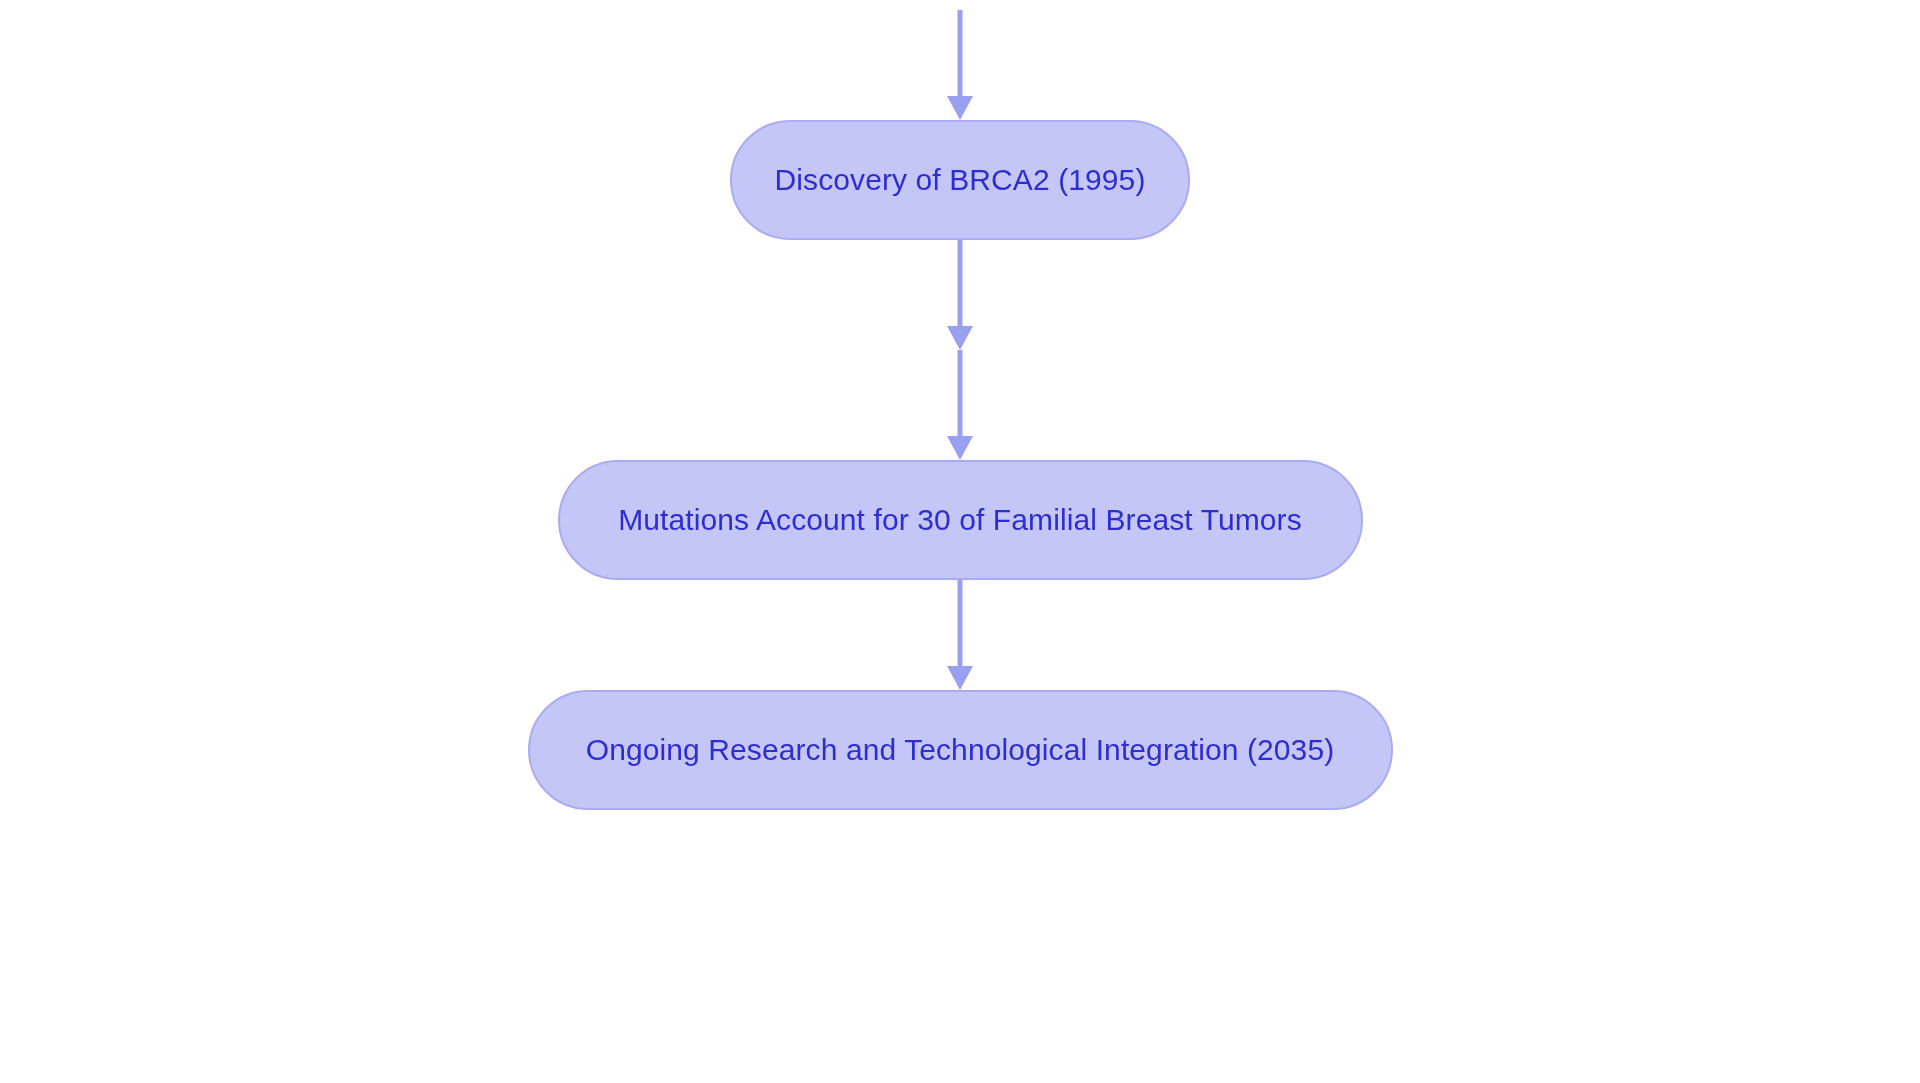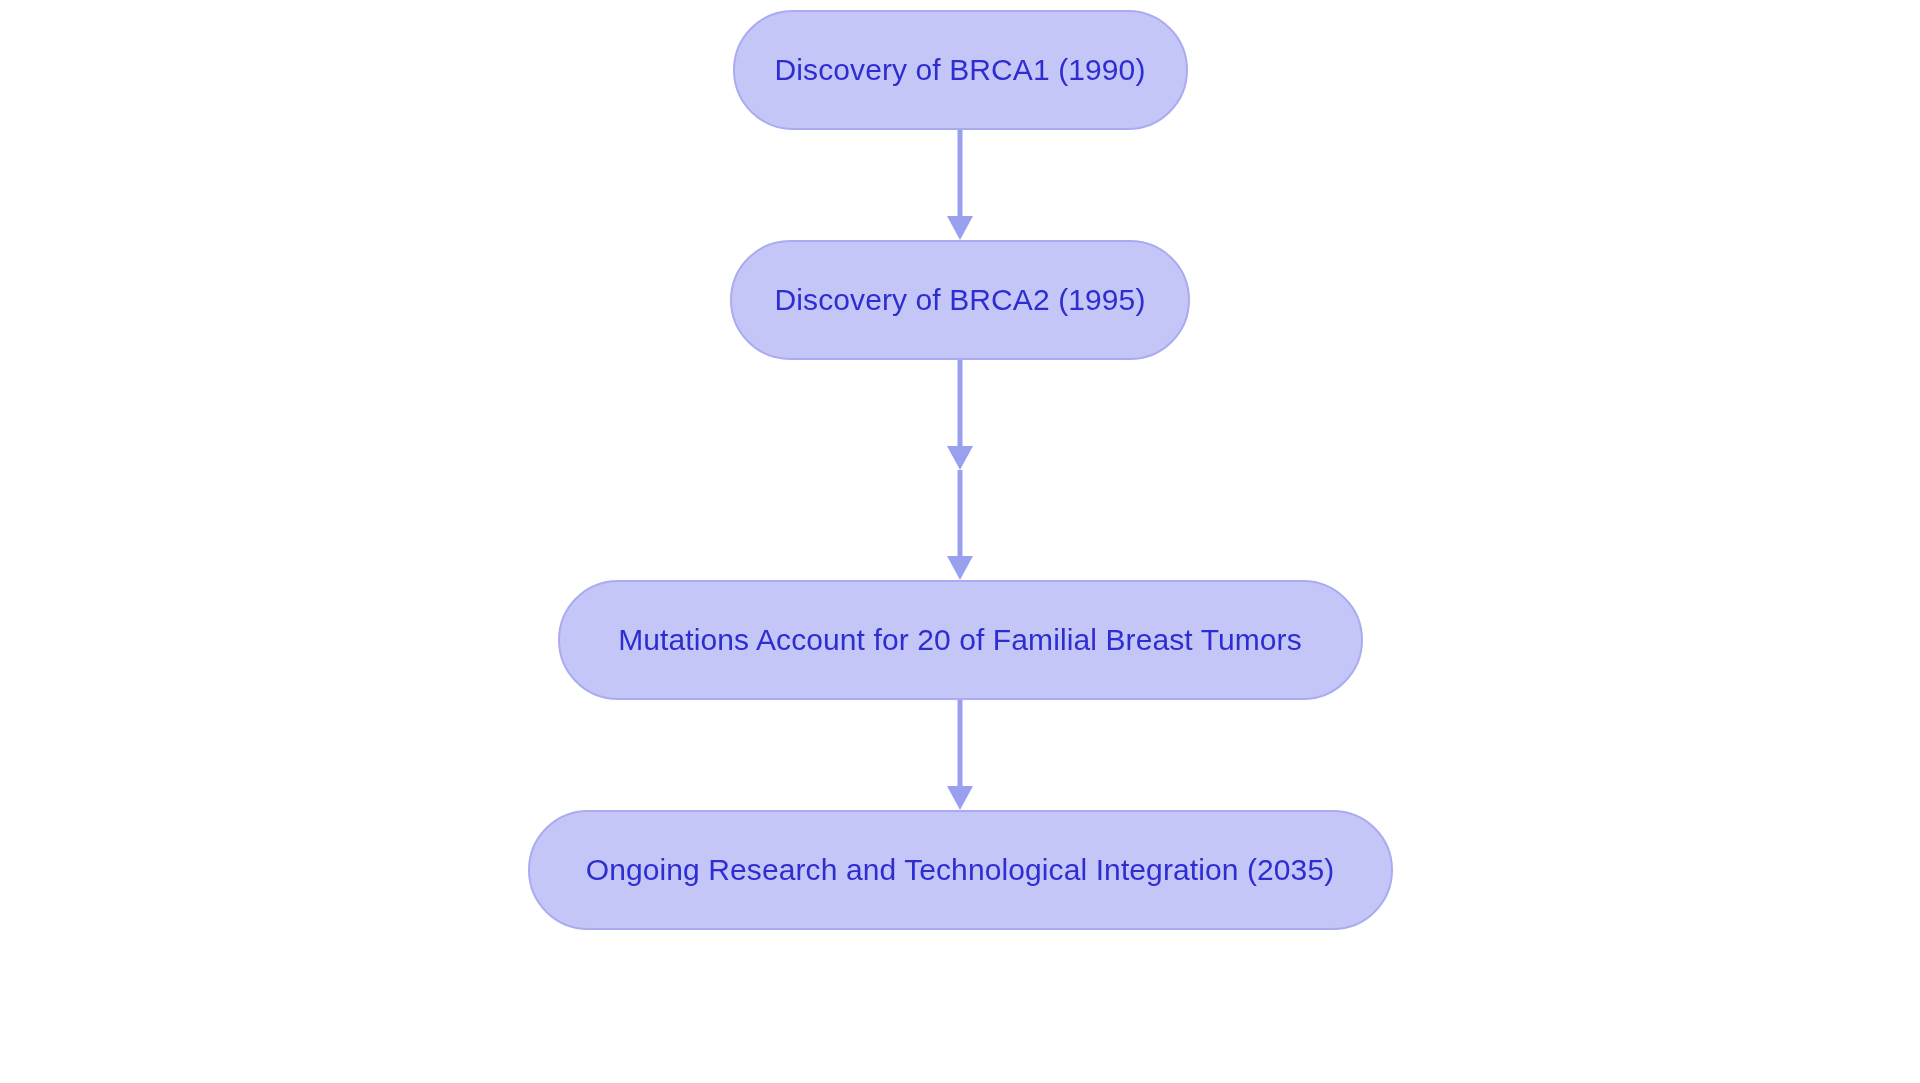--- a/index.html
+++ b/index.html
@@ -93,23 +93,20 @@
   .spacer-top { height: 10px; flex: none; }
 </style>
 </head>
 <body>
 
 <div id="flowchart">
   <div class="flow-column">
 
     <div class="spacer-top"></div>
 
-    <div class="node node-w1">
-      <span class="node-label">Discovery of BRCA1 (1990)</span>
-    </div>
 
     <div class="connector">
       <div class="stem"></div>
       <div class="head"></div>
     </div>
 
     <div class="node node-w2">
       <span class="node-label">Discovery of BRCA2 (1995)</span>
     </div>
 
@@ -118,21 +115,21 @@
       <div class="head"></div>
     </div>
 
 
     <div class="connector">
       <div class="stem"></div>
       <div class="head"></div>
     </div>
 
     <div class="node node-w4">
-      <span class="node-label">Mutations Account for 20 of Familial Breast Tumors</span>
+      <span class="node-label">Mutations Account for 30 of Familial Breast Tumors</span>
     </div>
 
     <div class="connector">
       <div class="stem"></div>
       <div class="head"></div>
     </div>
 
     <div class="node node-w5">
       <span class="node-label">Ongoing Research and Technological Integration (2035)</span>
     </div>

